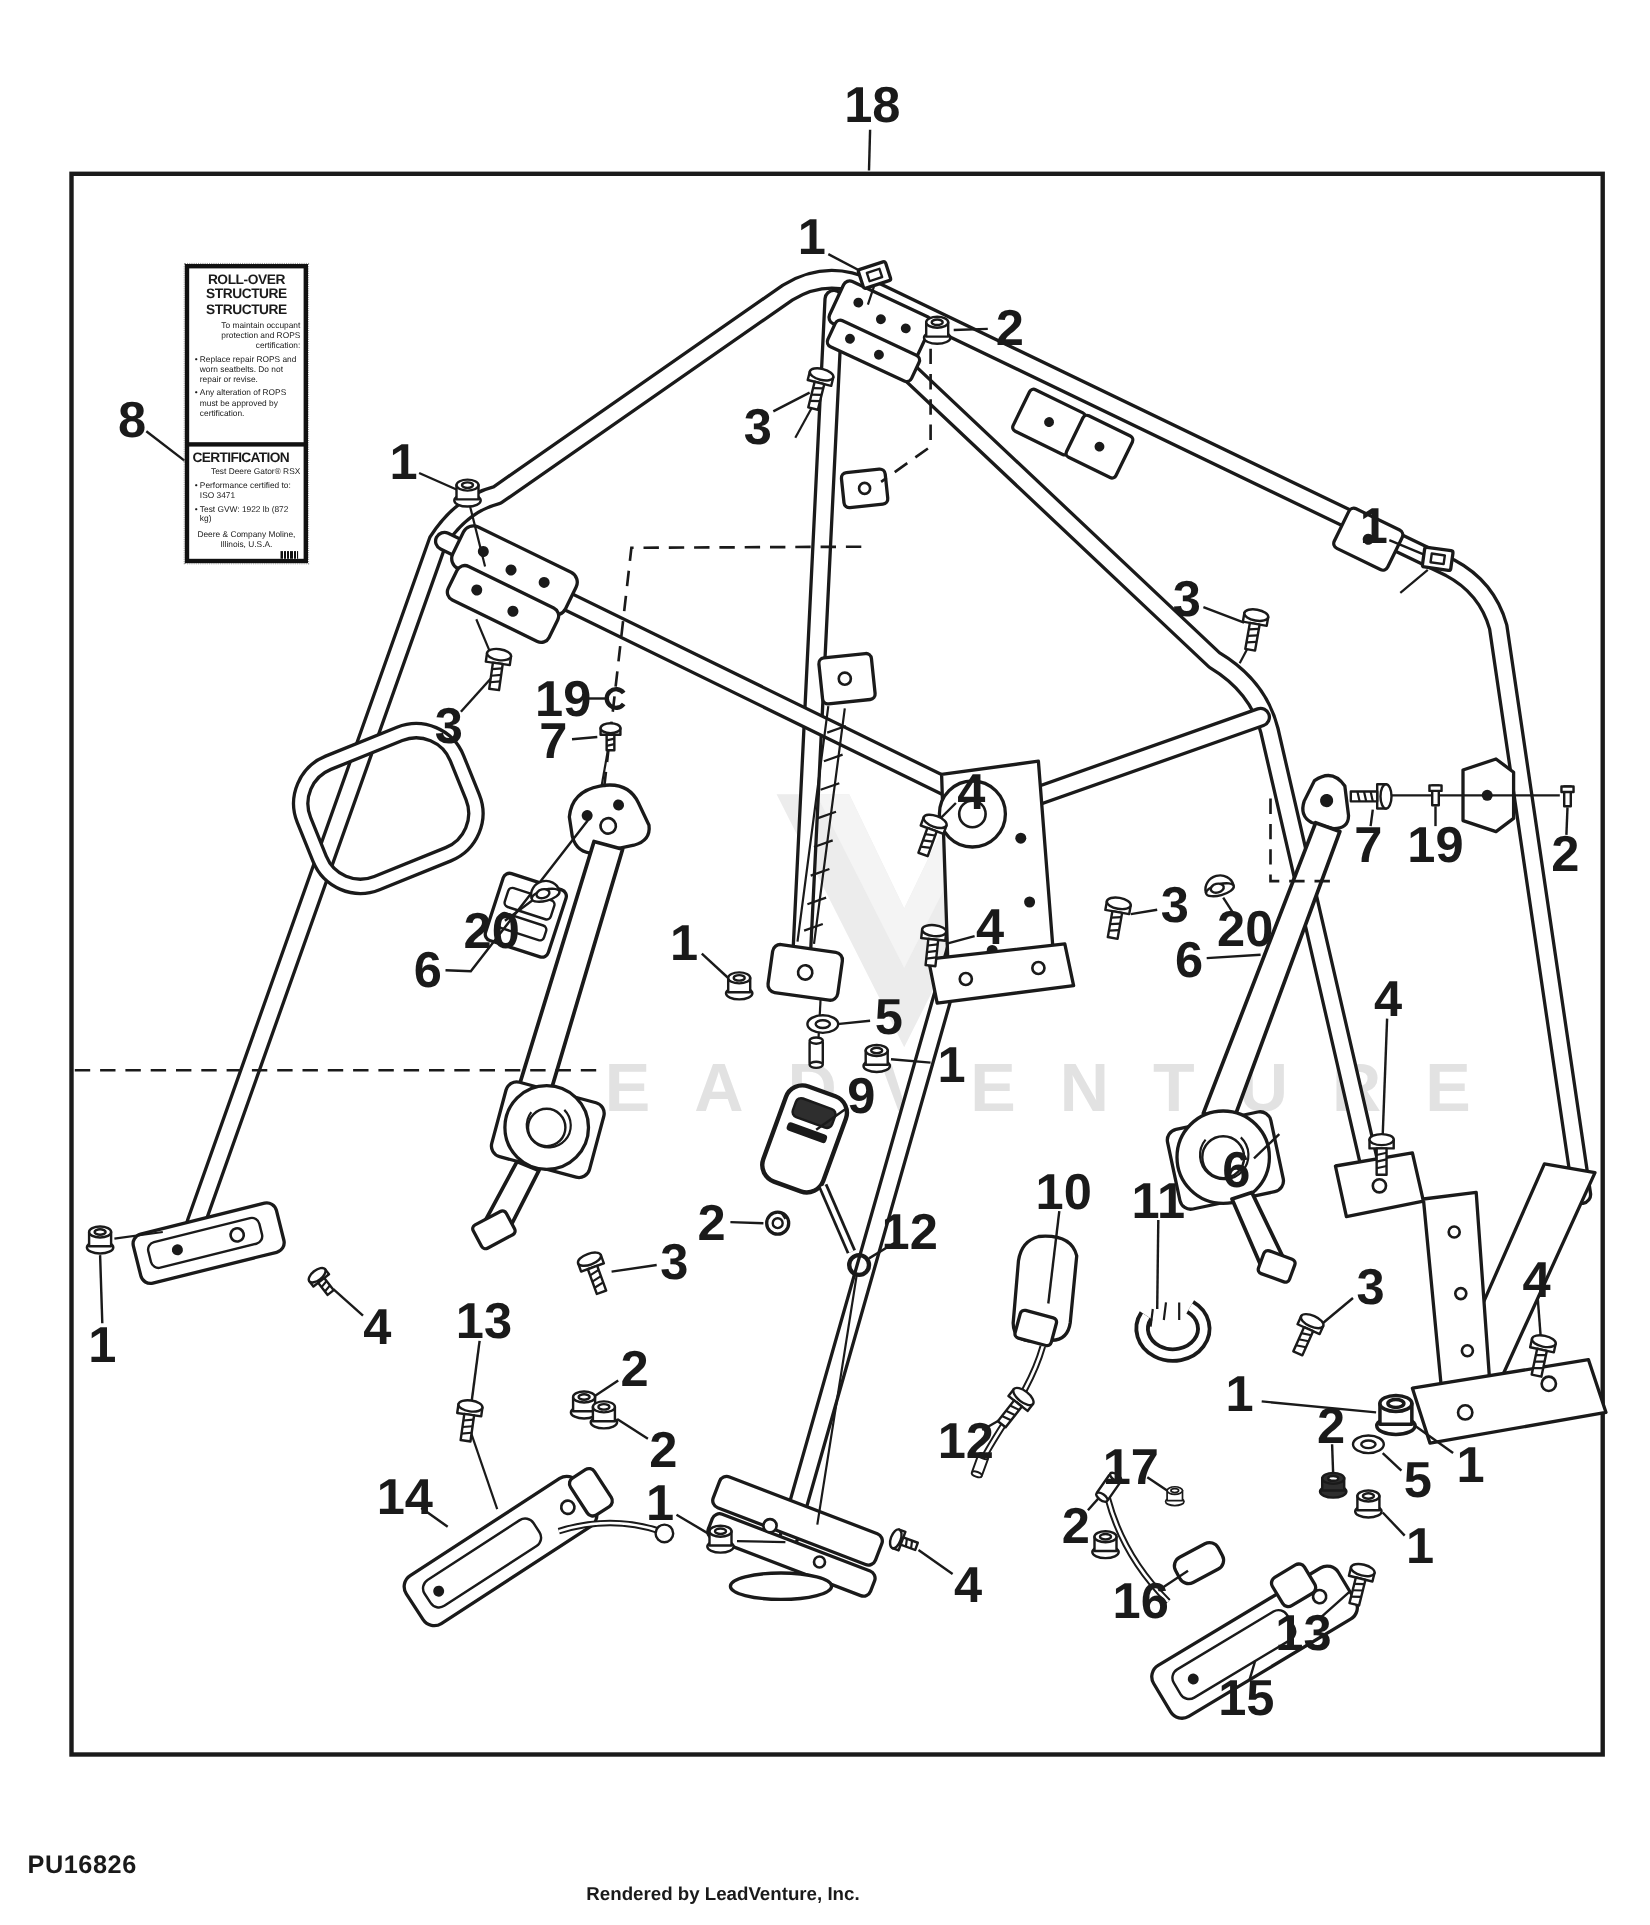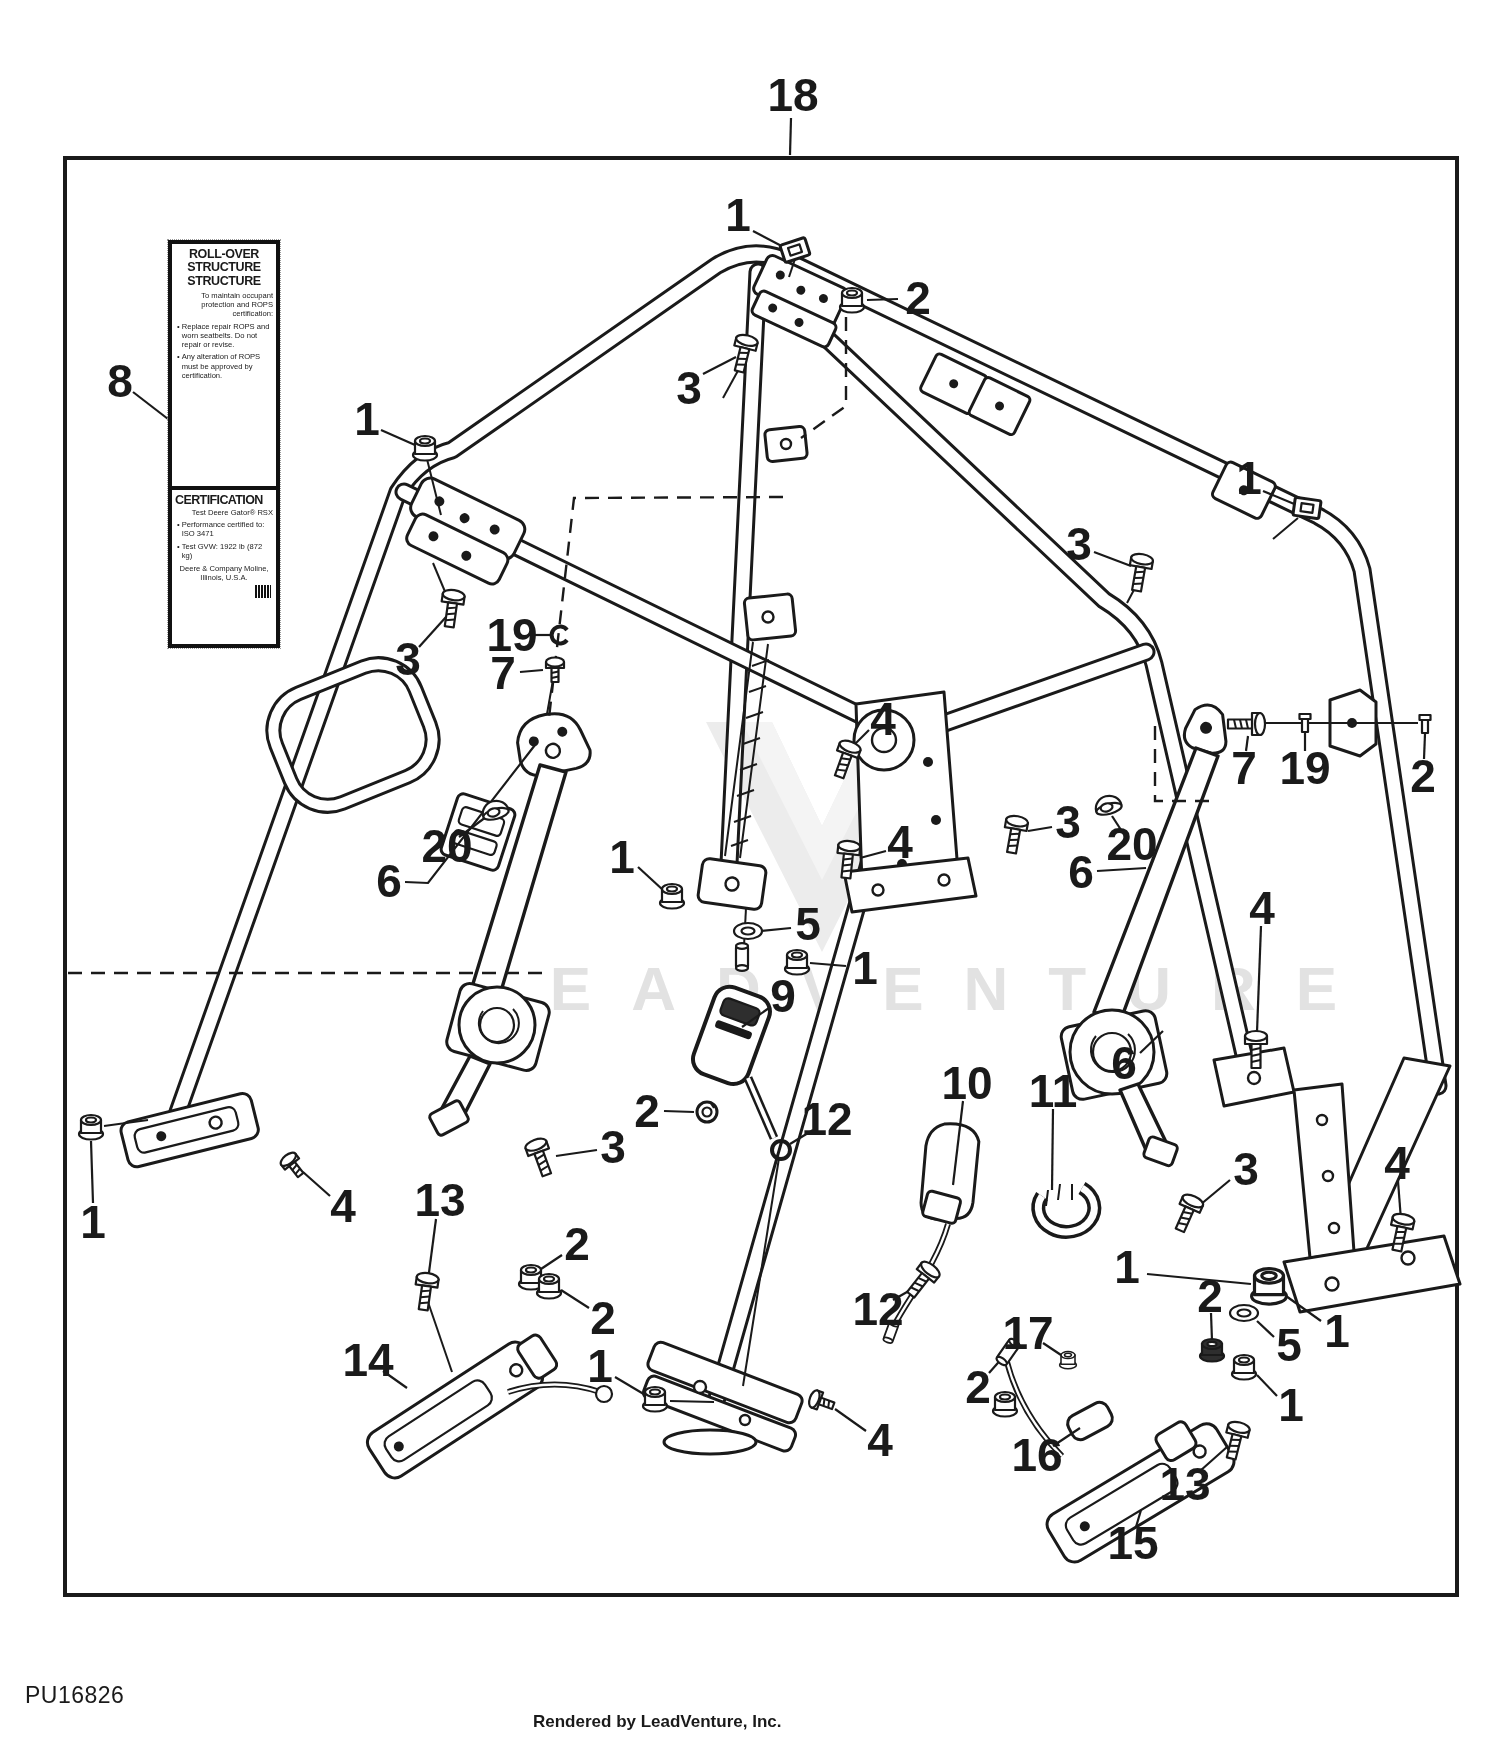--- a/index.html
+++ b/index.html
@@ -26,36 +26,36 @@
   .cablei{stroke:#fff;stroke-width:2.4;fill:none;}
   .stalk{stroke:#1a1a1a;stroke-width:9;fill:none;}
   .stalki{stroke:#fff;stroke-width:4;fill:none;}
   .leader{stroke:#1a1a1a;stroke-width:2.2;fill:none;}
   .callout{font:bold 46px "Liberation Sans",sans-serif;fill:#1a1a1a;
            text-anchor:middle;dominant-baseline:central;}
   .wm{font-family:"Liberation Sans",sans-serif;font-size:62px;font-weight:600;
       fill:#e2e2e2;letter-spacing:40px;}
   .frame{fill:none;stroke:#1a1a1a;stroke-width:4;}
   
-  .safety-label{position:absolute;left:168px;top:240px;width:112px;height:408px;
+  .safety-label{position:absolute;left:168px;top:240px;width:112px;height:272px;
     background:#111;outline:1px dotted #9a9a9a;padding:4px;box-sizing:border-box;
     display:flex;flex-direction:column;gap:4px;}
   .label-sec{background:#fff;padding:4px 3px;overflow:hidden;}
   .sec1{flex:1.6;}
   .sec2{flex:1;}
   .lbl-title{font-size:12.5px;font-weight:bold;text-align:center;line-height:1.06;letter-spacing:-.4px;}
   .lbl-title2{font-size:12.5px;font-weight:bold;line-height:1.05;letter-spacing:-.6px;margin-bottom:1px;}
   .lbl-body{font-size:7.6px;line-height:1.22;margin:3px 0 0 0;text-align:right;}
   .lbl-body.center{text-align:center;margin-top:4px;}
   .lbl-bullet{display:flex;gap:2px;font-size:7.6px;line-height:1.22;margin:3px 0 0 2px;}
   .lbl-bullet .b{font-size:7.6px;}
   .barcode{width:16px;height:13px;margin:2px 2px 0 auto;
     background:repeating-linear-gradient(90deg,#111 0 2px,#fff 2px 3px);}
   
-  .part-number{position:absolute;left:25px;top:1682px;font-size:23px;font-weight:normal;letter-spacing:.5px;}
+  .part-number{position:absolute;left:25px;top:1682px;font-size:23px;font-weight:bold;letter-spacing:.5px;}
   .render-credit{position:absolute;left:533px;top:1712px;font-size:17px;font-weight:bold;}
 </style>
 </head>
 <body>
 
 <div class="page">
 
 <svg class="art" width="1500" height="1750" viewBox="0 0 1500 1750">
   <defs>
     <symbol id="sym-nut">

